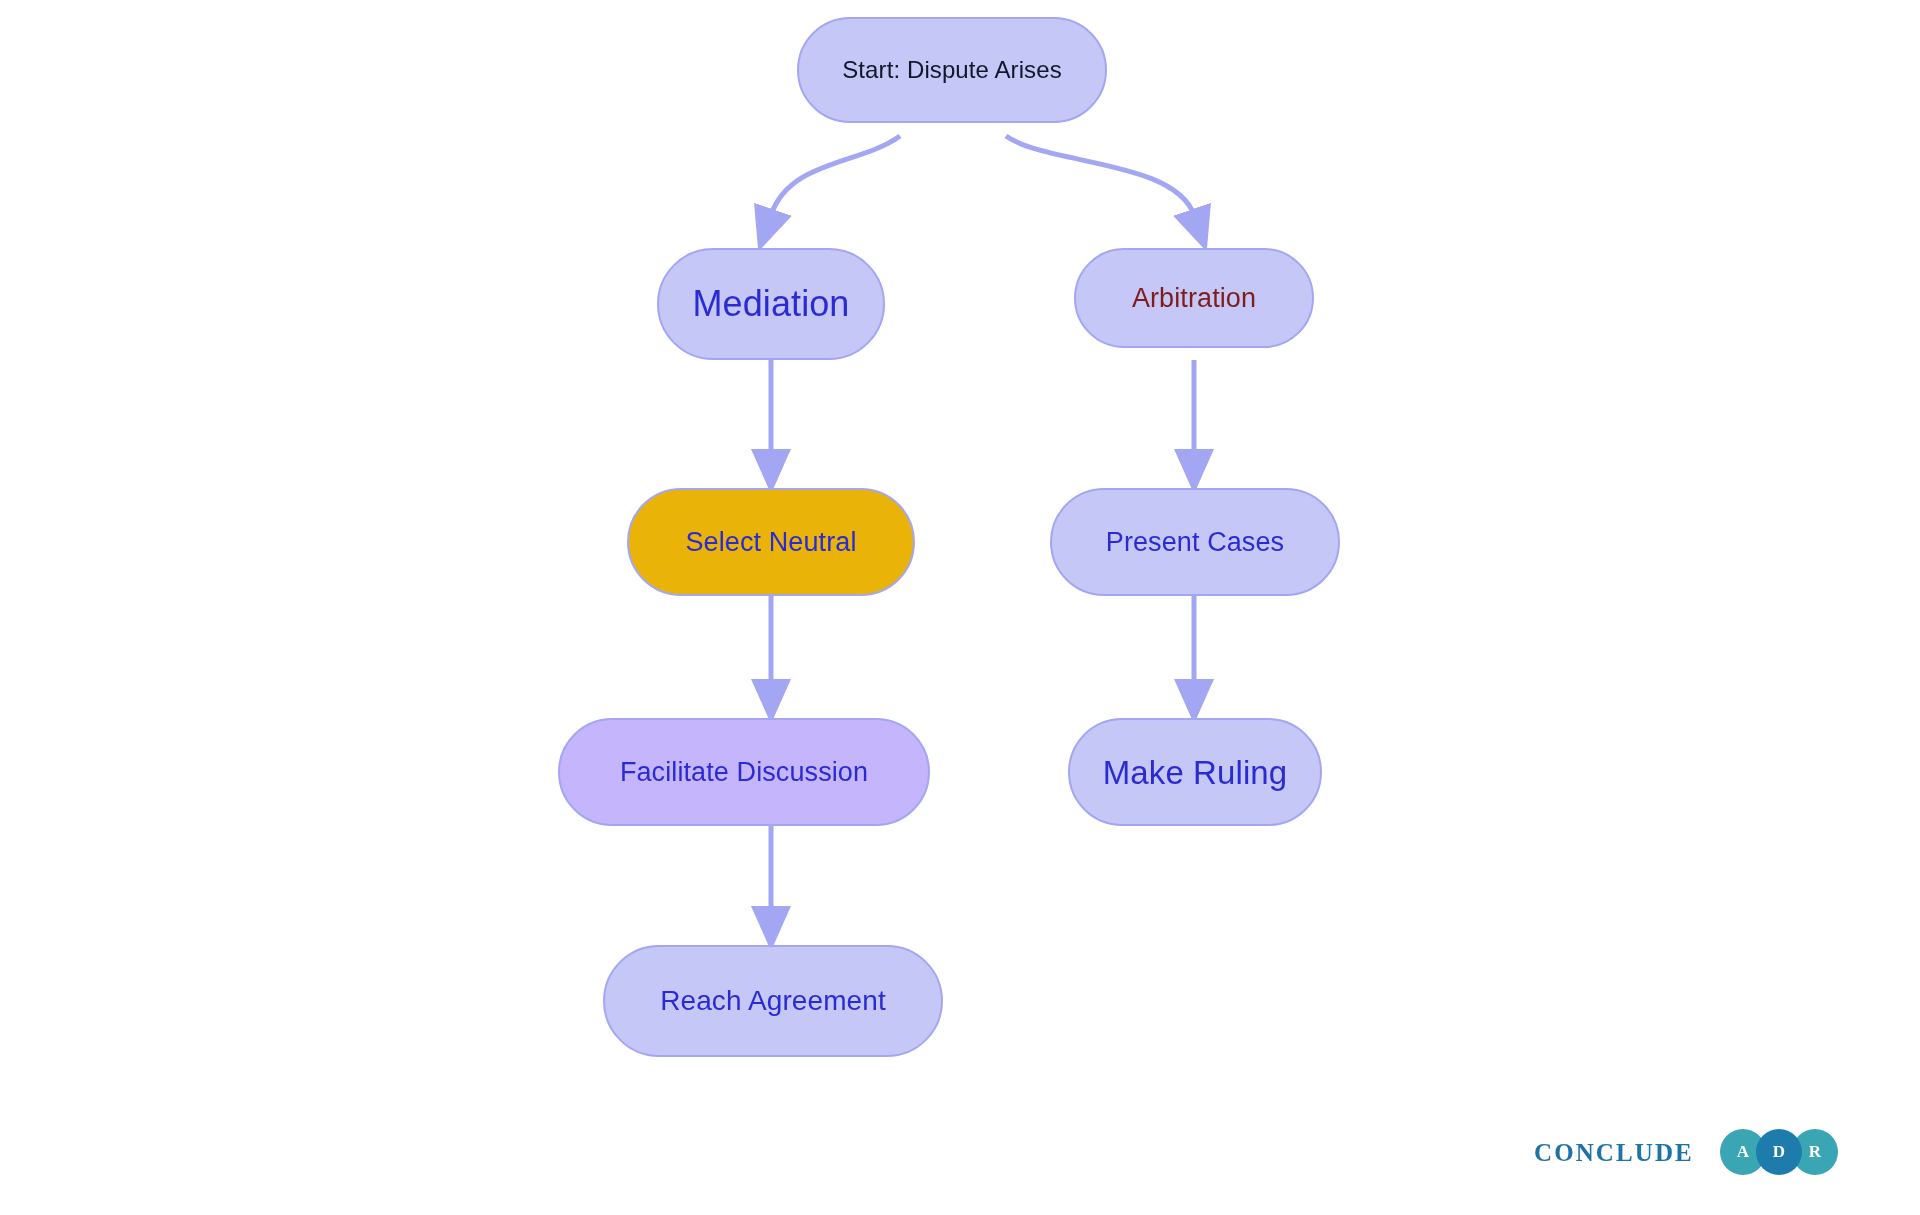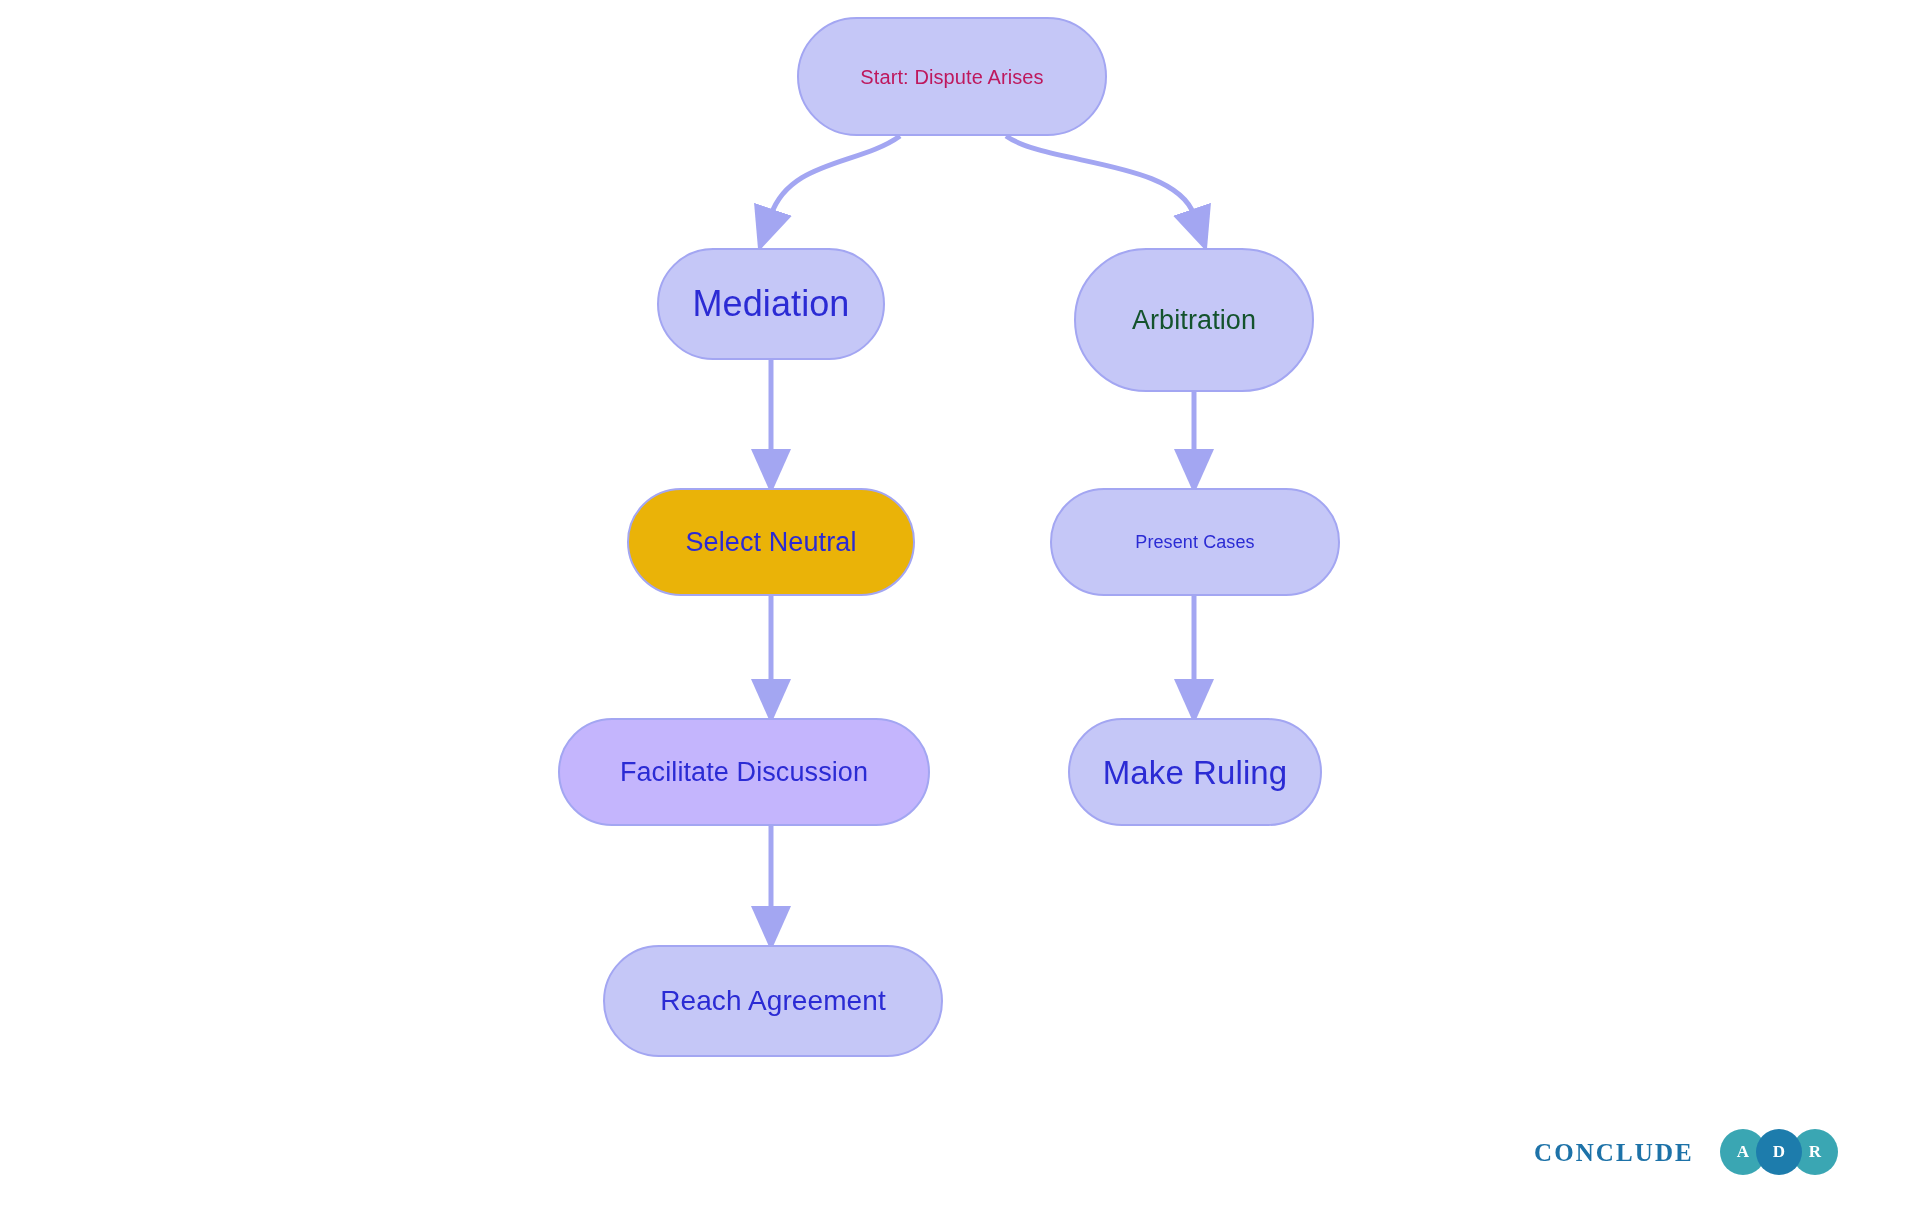--- a/index.html
+++ b/index.html
@@ -115,37 +115,37 @@
 
     <path d="M 1194,360 L 1194,455" fill="none" stroke="#a3a6f2" stroke-width="5" marker-end="url(#arrowhead)"></path>
 
     <path d="M 771,596 L 771,685" fill="none" stroke="#a3a6f2" stroke-width="5" marker-end="url(#arrowhead)"></path>
 
     <path d="M 1194,596 L 1194,685" fill="none" stroke="#a3a6f2" stroke-width="5" marker-end="url(#arrowhead)"></path>
 
     <path d="M 771,826 L 771,912" fill="none" stroke="#a3a6f2" stroke-width="5" marker-end="url(#arrowhead)"></path>
   </svg>
 
-  <div class="node" id="node-start" style="left: 797px; top: 17px; width: 310px; height: 119px; font-size: 20px; background: rgb(197, 199, 247); border-color: rgb(163, 166, 242); color: #be185d;">
+  <div class="node" id="node-start" style="left: 797px; top: 17px; width: 310px; height: 106px; font-size: 24px; background: rgb(197, 199, 247); border-color: rgb(163, 166, 242); color: #0f172a;">
     <span class="node-label">Start: Dispute Arises</span>
   </div>
 
   <div class="node" id="node-mediation" style="left: 657px; top: 248px; width: 228px; height: 112px; font-size: 36px; background: rgb(197, 199, 247); border-color: rgb(163, 166, 242); color: rgb(43, 43, 212);">
     <span class="node-label">Mediation</span>
   </div>
 
-  <div class="node" id="node-arbitration" style="left: 1074px; top: 248px; width: 240px; height: 144px; font-size: 27px; background: rgb(197, 199, 247); border-color: rgb(163, 166, 242); color: #14532d;">
+  <div class="node" id="node-arbitration" style="left: 1074px; top: 248px; width: 240px; height: 100px; font-size: 27px; background: rgb(197, 199, 247); border-color: rgb(163, 166, 242); color: #7f1d1d;">
     <span class="node-label">Arbitration</span>
   </div>
 
   <div class="node" id="node-neutral" style="left: 627px; top: 488px; width: 288px; height: 108px; font-size: 27px; background: #eab308; border-color: rgb(163, 166, 242); color: rgb(43, 43, 212);">
     <span class="node-label">Select Neutral</span>
   </div>
 
-  <div class="node" id="node-cases" style="left: 1050px; top: 488px; width: 290px; height: 108px; font-size: 18px; background: rgb(197, 199, 247); border-color: rgb(163, 166, 242); color: rgb(43, 43, 212);">
+  <div class="node" id="node-cases" style="left: 1050px; top: 488px; width: 290px; height: 108px; font-size: 27px; background: rgb(197, 199, 247); border-color: rgb(163, 166, 242); color: rgb(43, 43, 212);">
     <span class="node-label">Present Cases</span>
   </div>
 
   <div class="node" id="node-discussion" style="left: 558px; top: 718px; width: 372px; height: 108px; font-size: 27px; background: #c4b5fd; border-color: rgb(163, 166, 242); color: rgb(43, 43, 212);">
     <span class="node-label">Facilitate Discussion</span>
   </div>
 
   <div class="node" id="node-ruling" style="left: 1068px; top: 718px; width: 254px; height: 108px; font-size: 33px; background: rgb(197, 199, 247); border-color: rgb(163, 166, 242); color: rgb(43, 43, 212);">
     <span class="node-label">Make Ruling</span>
   </div>

